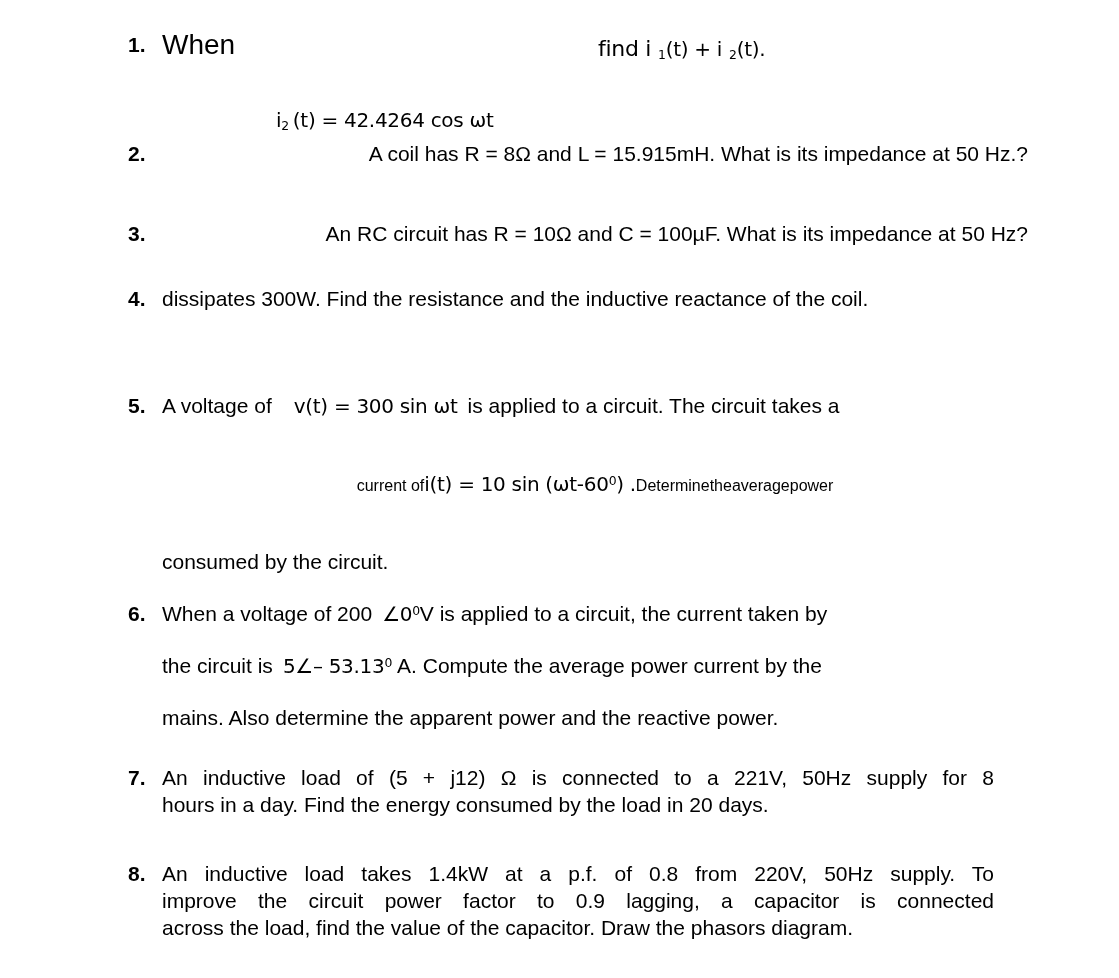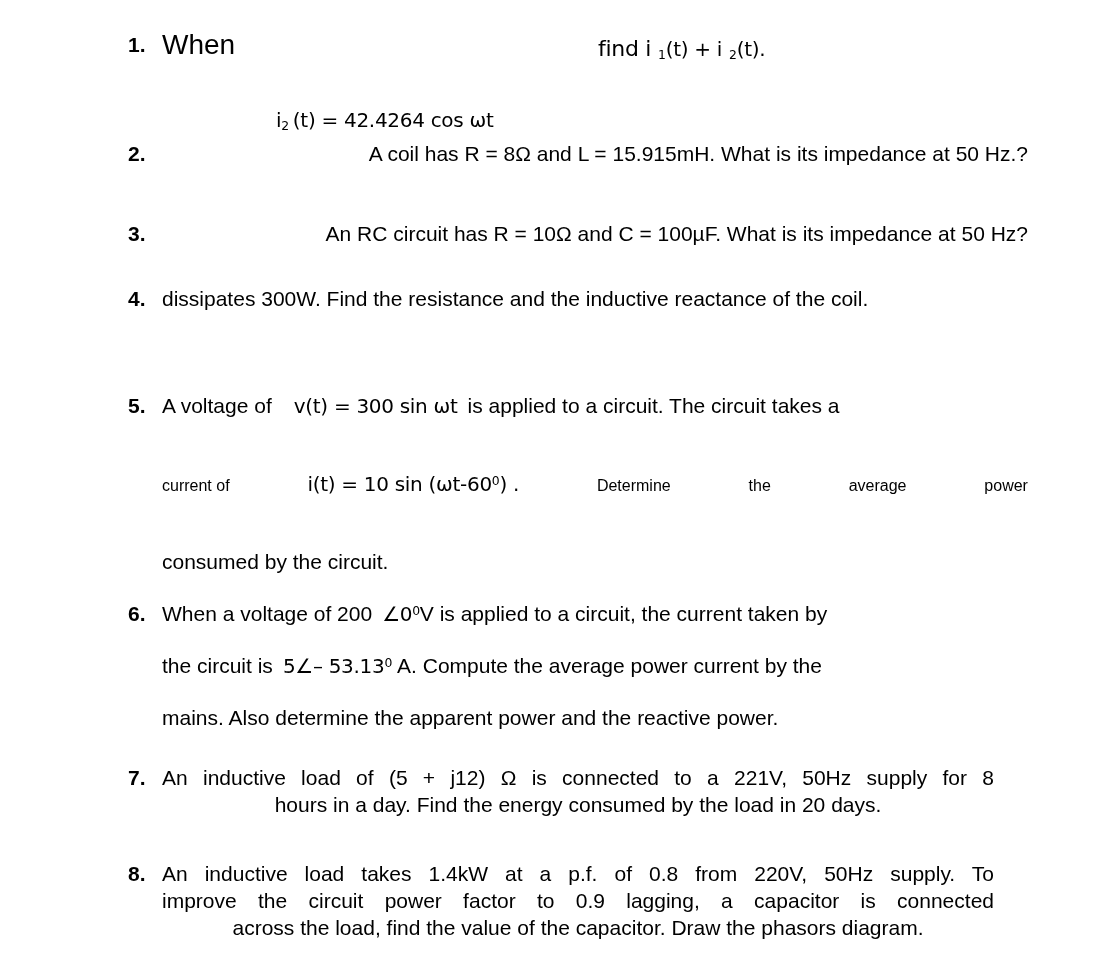--- a/index.html
+++ b/index.html
@@ -105,37 +105,37 @@
   #item-4 .body { text-align: justify; }
   #item-4 .lastline { text-align: left; }
 
   
   #item-5 { left: 128px; top: 392px; width: 868px; }
   #item-5 .ln { line-height: 27px; margin-left: 34px; font-size: 21px; }
   #item-5 .ln1 { white-space: nowrap; }
   #item-5 .ln2 {
     margin-top: 52px;
     display: flex;
-    justify-content: space-between;
+    justify-content: center;
     align-items: baseline;
     width: 866px;
     margin-left: 34px;
   }
   #item-5 .ln3 { margin-top: 52px; }
 
   
   #item-6 { left: 128px; top: 600px; width: 830px; }
   #item-6 .ln { line-height: 27px; margin-left: 34px; font-size: 21px; white-space: nowrap; }
   #item-6 .ln2 { margin-top: 24px; }
   #item-6 .ln3 { margin-top: 24px; }
 
   
   #item-7 { left: 128px; top: 764px; width: 866px; }
   #item-8 { left: 128px; top: 860px; width: 866px; }
-  .lastline { text-align: center; }
+  .lastline { text-align: left; }
 
   .nowrap { white-space: nowrap; }
 </style>
 </head>
 <body>
 
 <div class="page">
 
   <div class="item" id="item-1">
     <span class="num">1.</span>

